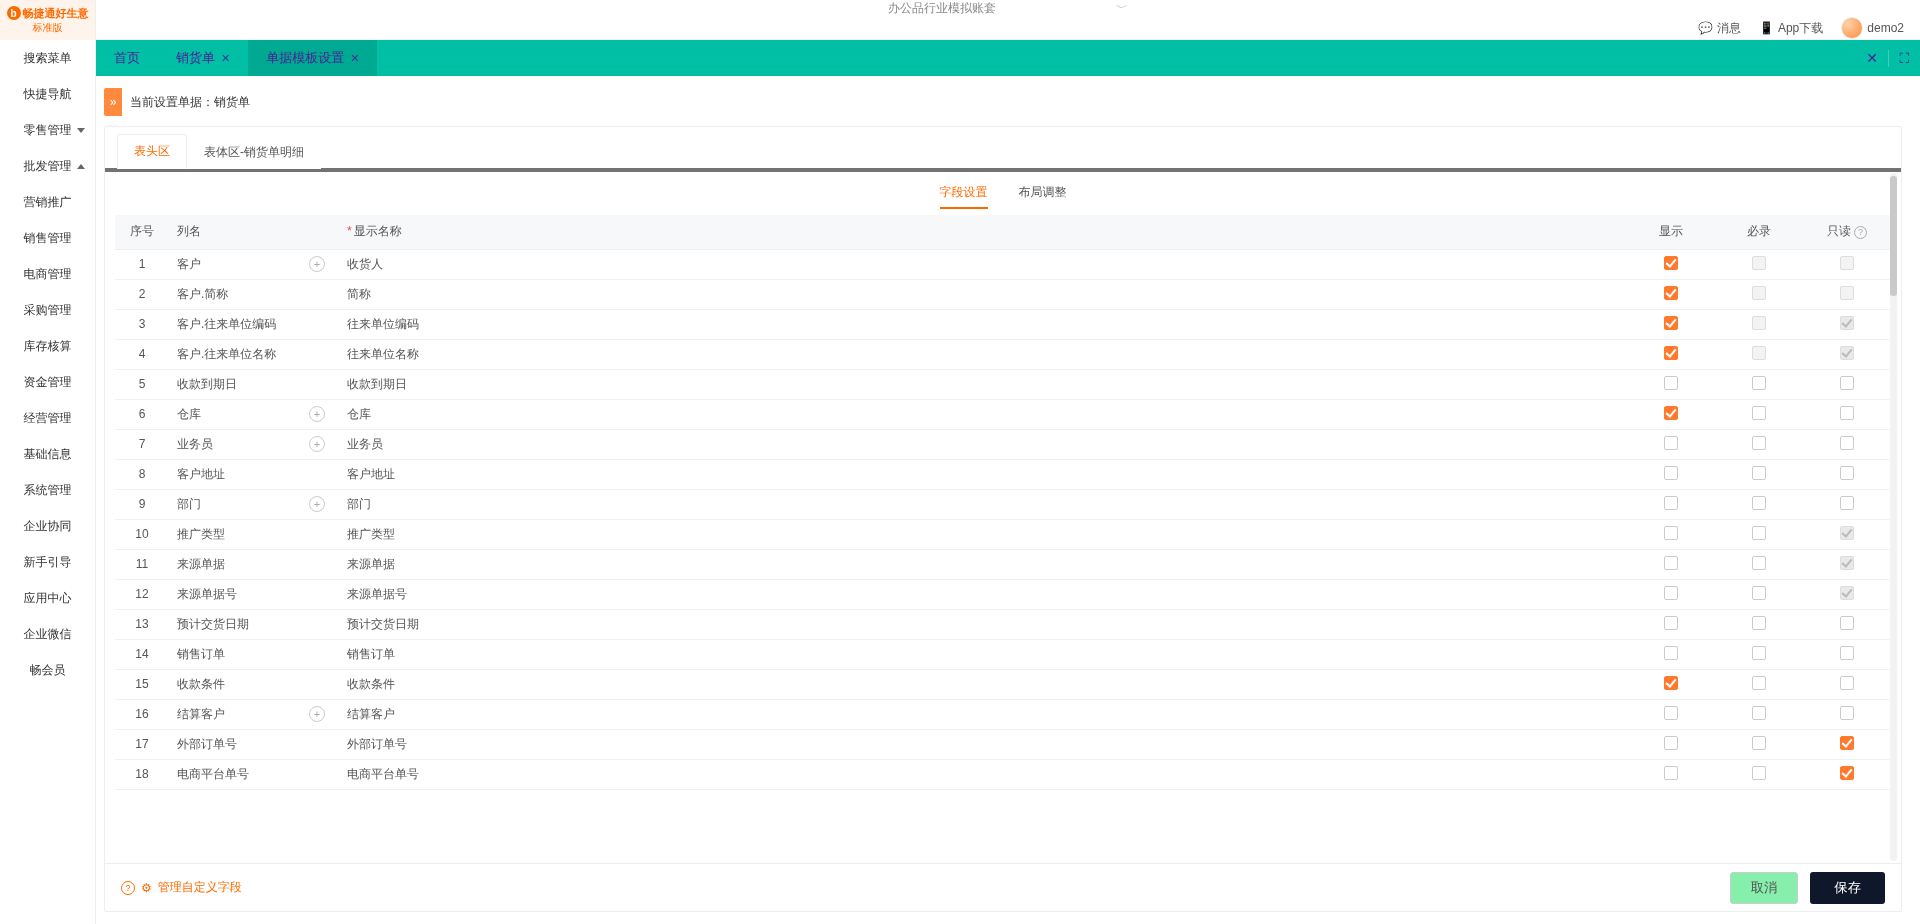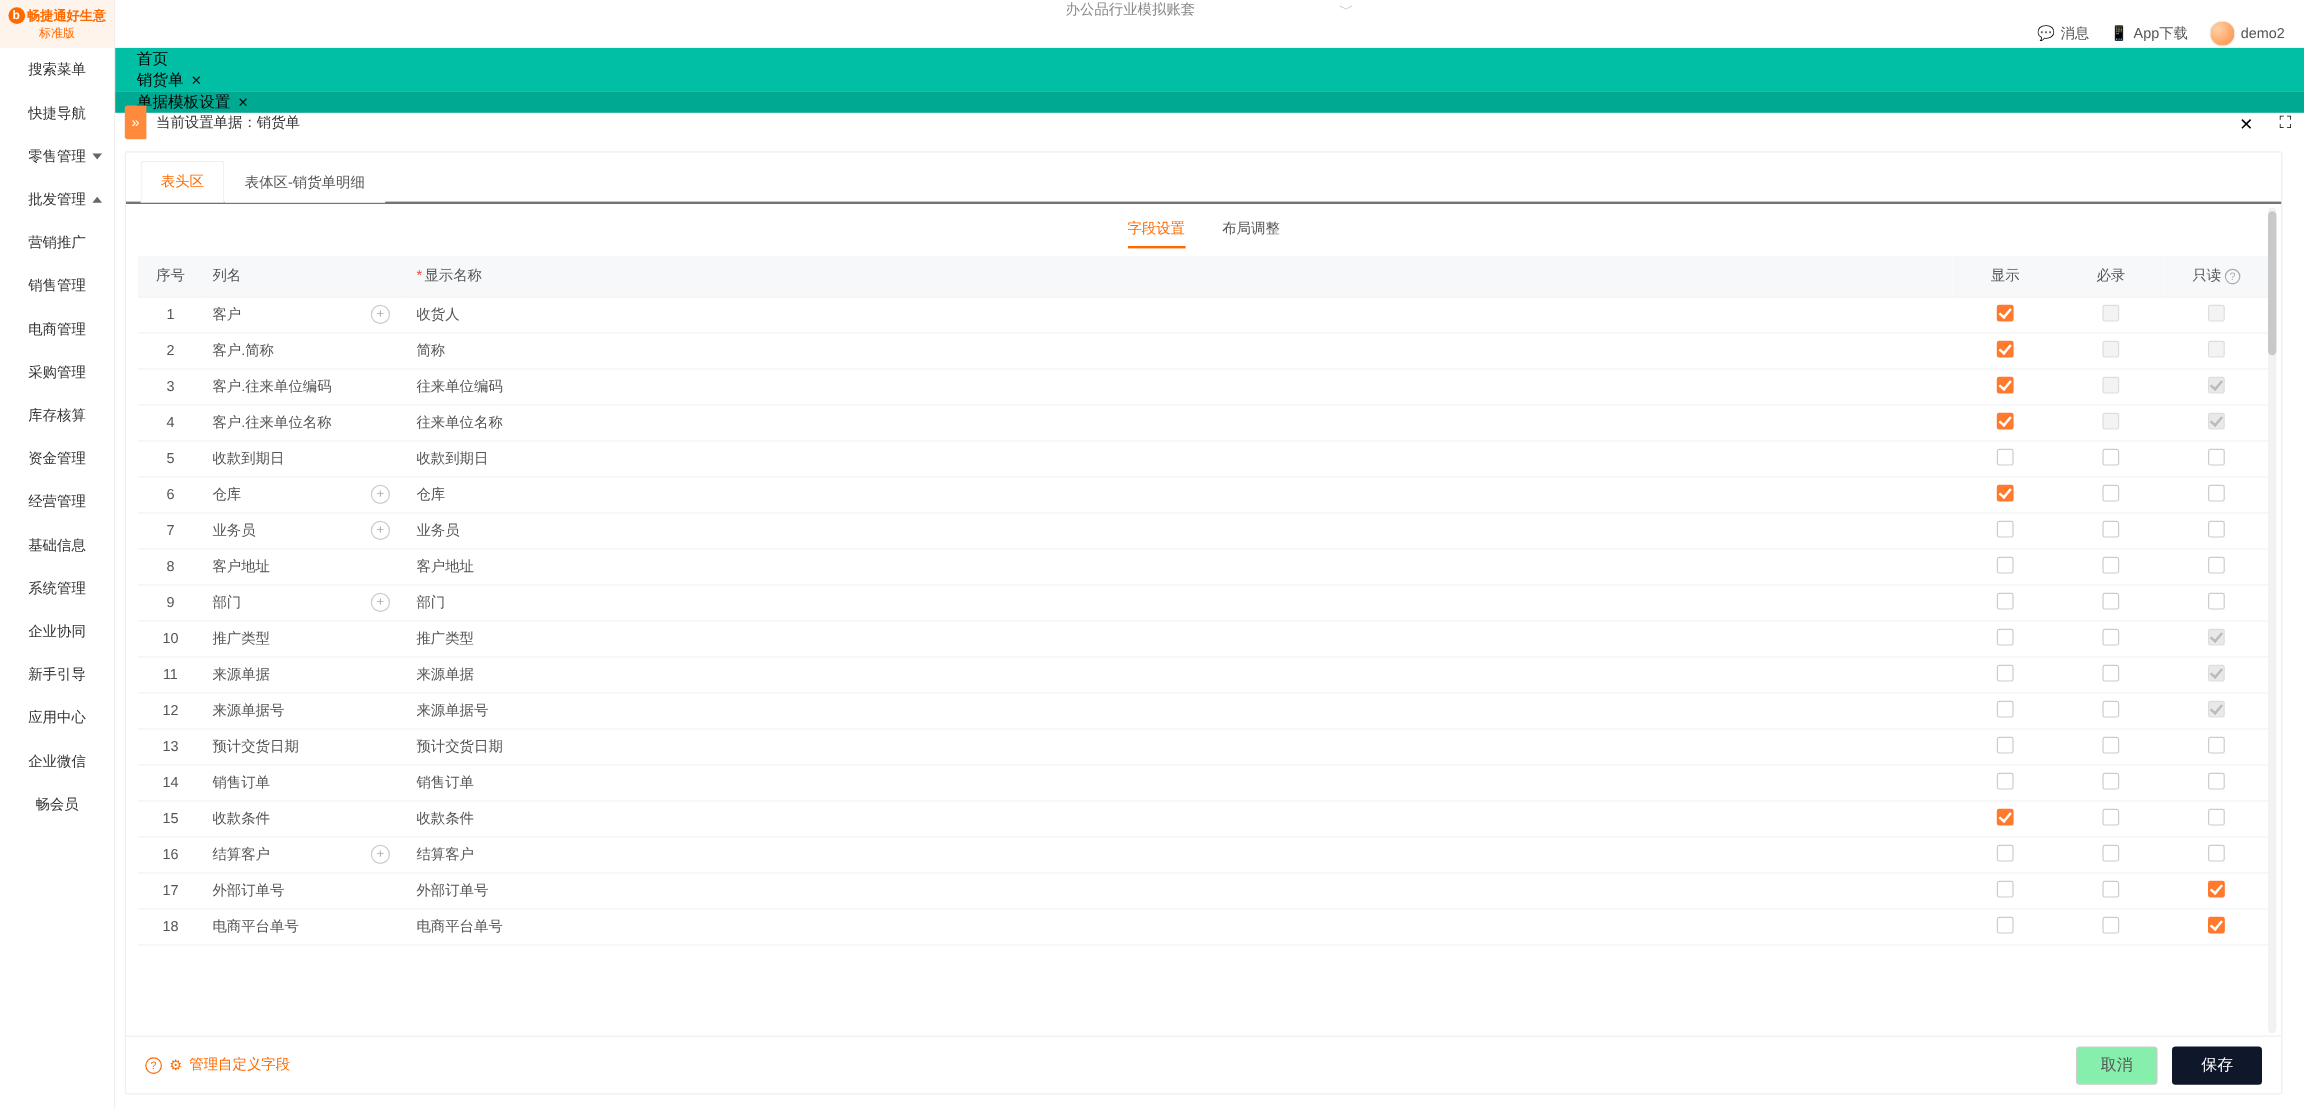--- a/index.html
+++ b/index.html
@@ -22,37 +22,37 @@
   
   .main { flex: 1; display: flex; flex-direction: column; min-width: 0; }
 
   .topbar { height: 40px; display: flex; align-items: center; padding: 0 16px; border-bottom: 1px solid #f0f0f0; flex-direction: column; }
   .account-switch { color: #888; display: flex; align-items: center; gap: 120px; }
   .account-switch .chev { color: #bbb; font-size: 12px; }
   .top-right { margin-left: auto; display: flex; align-items: center; gap: 18px; color: #555; }
   .top-right .item { display: flex; align-items: center; gap: 4px; cursor: pointer; }
   .avatar { width: 22px; height: 22px; border-radius: 50%; background: radial-gradient(circle at 30% 30%, #ffd2a6, #ff8a3d); border:1px solid #eee; }
 
-  .tabbar { height: 36px; background: #00bfa5; display: flex; align-items: stretch; color: #000000; flex-direction: column; }
+  .tabbar { height: 36px; background: #00bfa5; display: flex; align-items: stretch; color: #4c1d95; }
   .tab { padding: 0 18px; display: flex; align-items: center; gap: 6px; cursor: pointer; font-size: 13px; }
   .tab.active { background: #00a991; }
   .tab .close { font-size: 11px; opacity: .9; }
   .tabbar-right { margin-left: auto; display: flex; align-items: center; }
   .tabbar-right .btn { width: 32px; display: flex; align-items: center; justify-content: center; cursor: pointer; font-size: 14px; }
   .tabbar-right .btn + .btn { border-left: 1px solid rgba(255,255,255,.25); }
 
   .content { flex: 1; padding: 12px 18px 12px 8px; display: flex; flex-direction: column; min-height: 0; }
 
   .context-strip { display: flex; align-items: center; margin-bottom: 10px; }
   .ctx-handle { width: 18px; height: 28px; background: #ff8a3d; color: #fff; display: flex; align-items: center; justify-content: center; border-radius: 2px 0 0 2px; font-size: 12px; cursor: pointer; }
   .ctx-text { padding: 0 8px; height: 28px; display: flex; align-items: center; }
 
   .card { flex:1; border: 1px solid #eee; border-radius: 2px; display:flex; flex-direction:column; min-height:0; position:relative; }
 
-  .card-tabs-row { display:flex; align-items:flex-end; padding: 6px 10px 0 12px; border-bottom:2px solid #737373; gap:0; }
+  .card-tabs-row { display:flex; align-items:flex-end; padding: 6px 10px 0 12px; border-bottom:4px solid #737373; gap:0; }
   .card-tab { padding: 8px 16px; border:1px solid transparent; border-bottom:none; cursor:pointer; color:#555; position:relative; top:1px; background:#fff; }
   .card-tab.active { color:#ff6a00; border-color:#eee; border-bottom:1px solid #fff; border-radius:3px 3px 0 0; }
 
   .mode-tabs { display:flex; justify-content:center; gap:31px; padding:12px 0 6px; }
   .mode-tab { padding-bottom:6px; cursor:pointer; color:#555; }
   .mode-tab.active { color:#ff6a00; border-bottom:2px solid #ff6a00; }
 
   .table-wrap { flex:1; overflow:auto; padding: 0 10px 0 10px; }
   table { width:100%; border-collapse:collapse; }
   thead th { background:#f7f8fa; font-weight:normal; color:#555; height:34px; border-bottom:1px solid #eee; text-align:left; padding:0 8px; position:sticky; top:0; }

